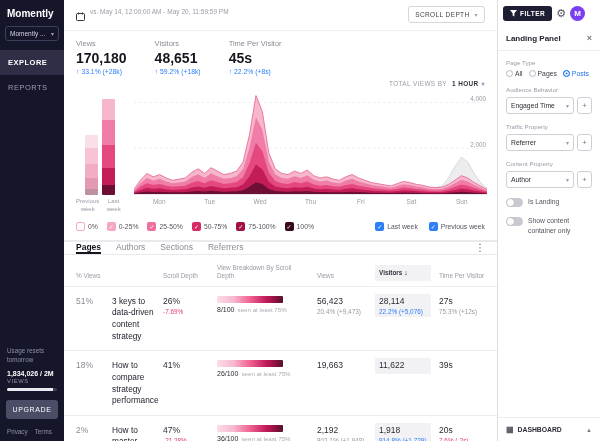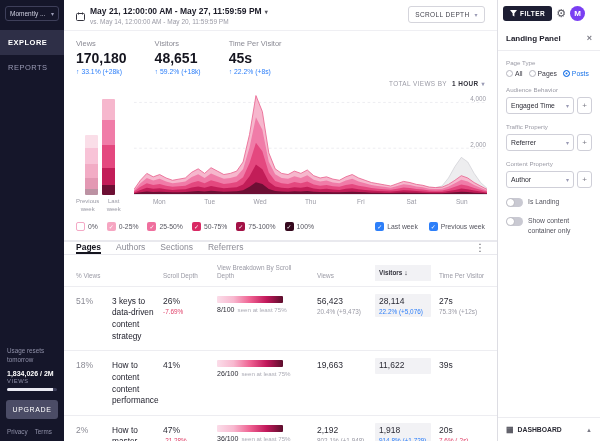--- a/index.html
+++ b/index.html
@@ -117,20 +117,21 @@
   .fp-bottom { border-top:1px solid #ececf0; padding:7px 8px; display:flex; align-items:center; gap:4px; font-size:6.8px; font-weight:bold; color:#2b2b35; cursor:pointer; }
   .dash-icon { font-size:8px; color:#55555f; }
   .chev-up { margin-left:auto; font-size:6px; color:#7a7a85; }
 </style>
 </head>
 <body>
 
 <div class="app">
 
   <aside class="sidebar">
+    <div class="logo">Momently</div>
     <div class="workspace">
       <span>Momently ...</span>
       <span class="caret">▾</span>
     </div>
     <div class="nav-item active">EXPLORE</div>
     <div class="nav-item">REPORTS</div>
     <div class="sidebar-spacer"></div>
     <div class="usage-note">Usage resets tomorrow</div>
     <div class="usage-count">1,834,026 / 2M</div>
     <div class="usage-unit">VIEWS</div>
@@ -149,24 +150,20 @@
     <div class="topbar">
       <div class="date-wrap">
         <span class="cal-icon">
           <svg width="9" height="9" viewBox="0 0 9 9">
               <rect x="0.5" y="1.5" width="8" height="7" rx="1" fill="none" stroke="#33333d"></rect>
               <line x1="2.5" y1="0.5" x2="2.5" y2="2.5" stroke="#33333d"></line>
               <line x1="6.5" y1="0.5" x2="6.5" y2="2.5" stroke="#33333d"></line>
             </svg>
         </span>
         <div>
-          <div class="date-main">
-            <span>May 21, 12:00:00 AM - May 27, 11:59:59 PM</span>
-            <span class="caret">▾</span>
-          </div>
           <div class="date-compare">vs. May 14, 12:00:00 AM - May 20, 11:59:59 PM</div>
         </div>
       </div>
       <div class="select-box">
         <span>SCROLL DEPTH</span>
         <span class="caret">▾</span>
       </div>
     </div>
 
     <div class="metrics">
@@ -335,21 +332,21 @@
         <div class="delta blue">22.2% (+5,076)</div>
       </div>
       <div class="cell">
         <div class="cell-num">27s</div>
         <div class="delta gray">75.3% (+12s)</div>
       </div>
     </div>
 
     <div class="trow">
       <div class="cell-pct">18%</div>
-      <div class="cell-title">How to content content performance</div>
+      <div class="cell-title">How to compare strategy performance</div>
       <div class="cell">
         <div class="cell-num">41%</div>
         <div class="delta gray"></div>
       </div>
       <div class="cell">
         <div class="mini-grad"></div>
         <div class="ratio-line"><span>26/100</span><span class="ratio-note">seen at least 75%</span></div>
       </div>
       <div class="cell">
         <div class="cell-num">19,663</div>

